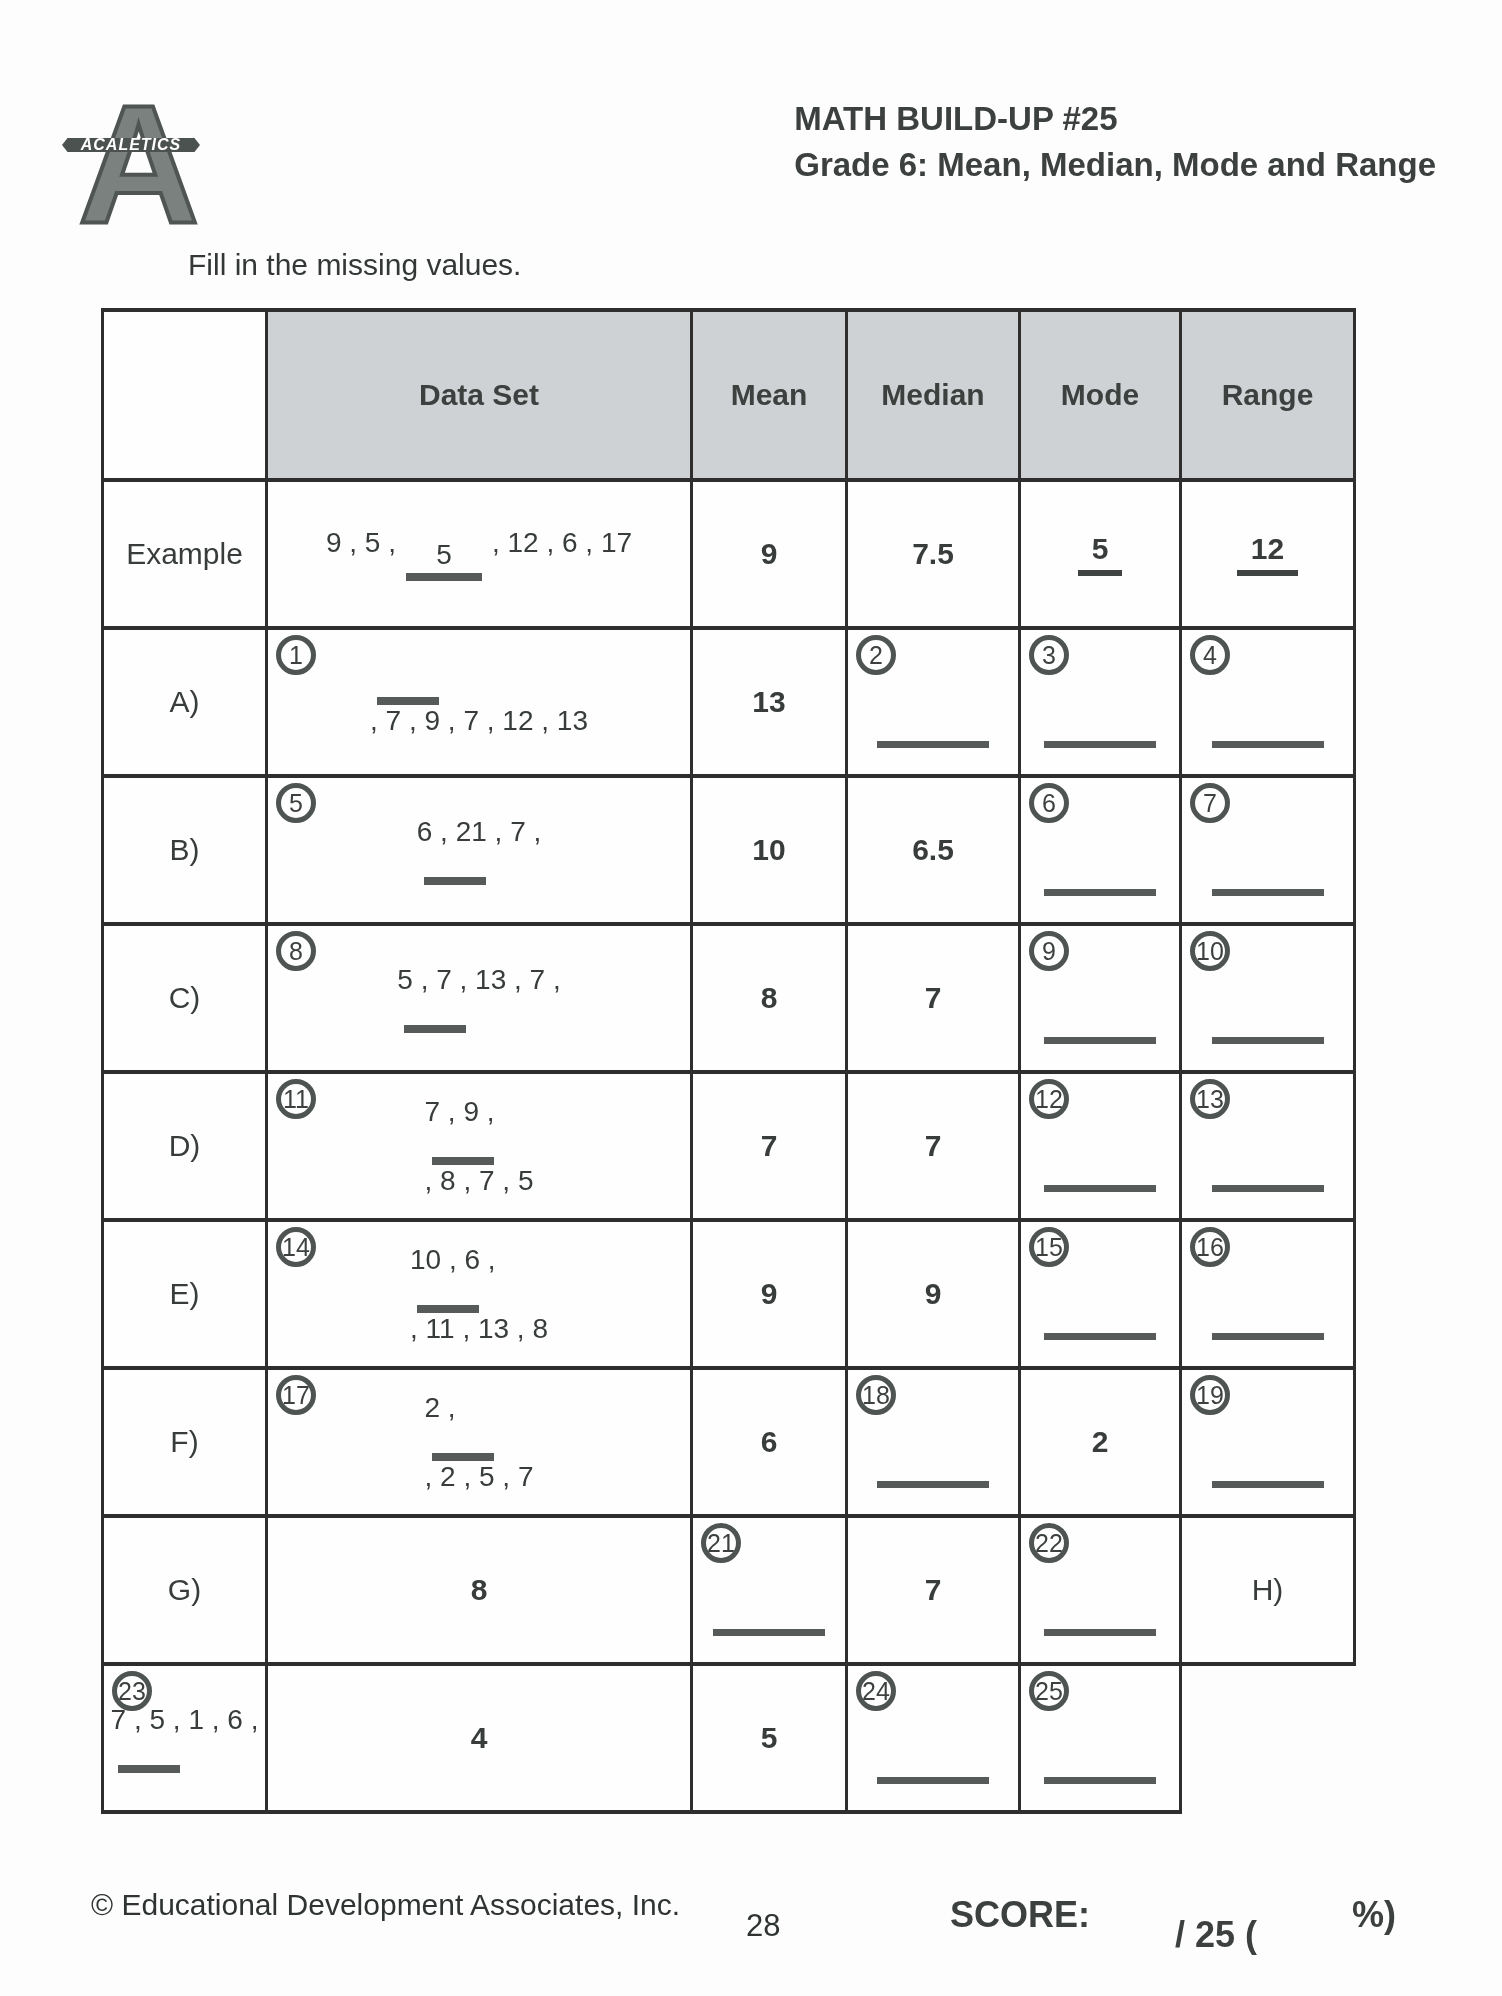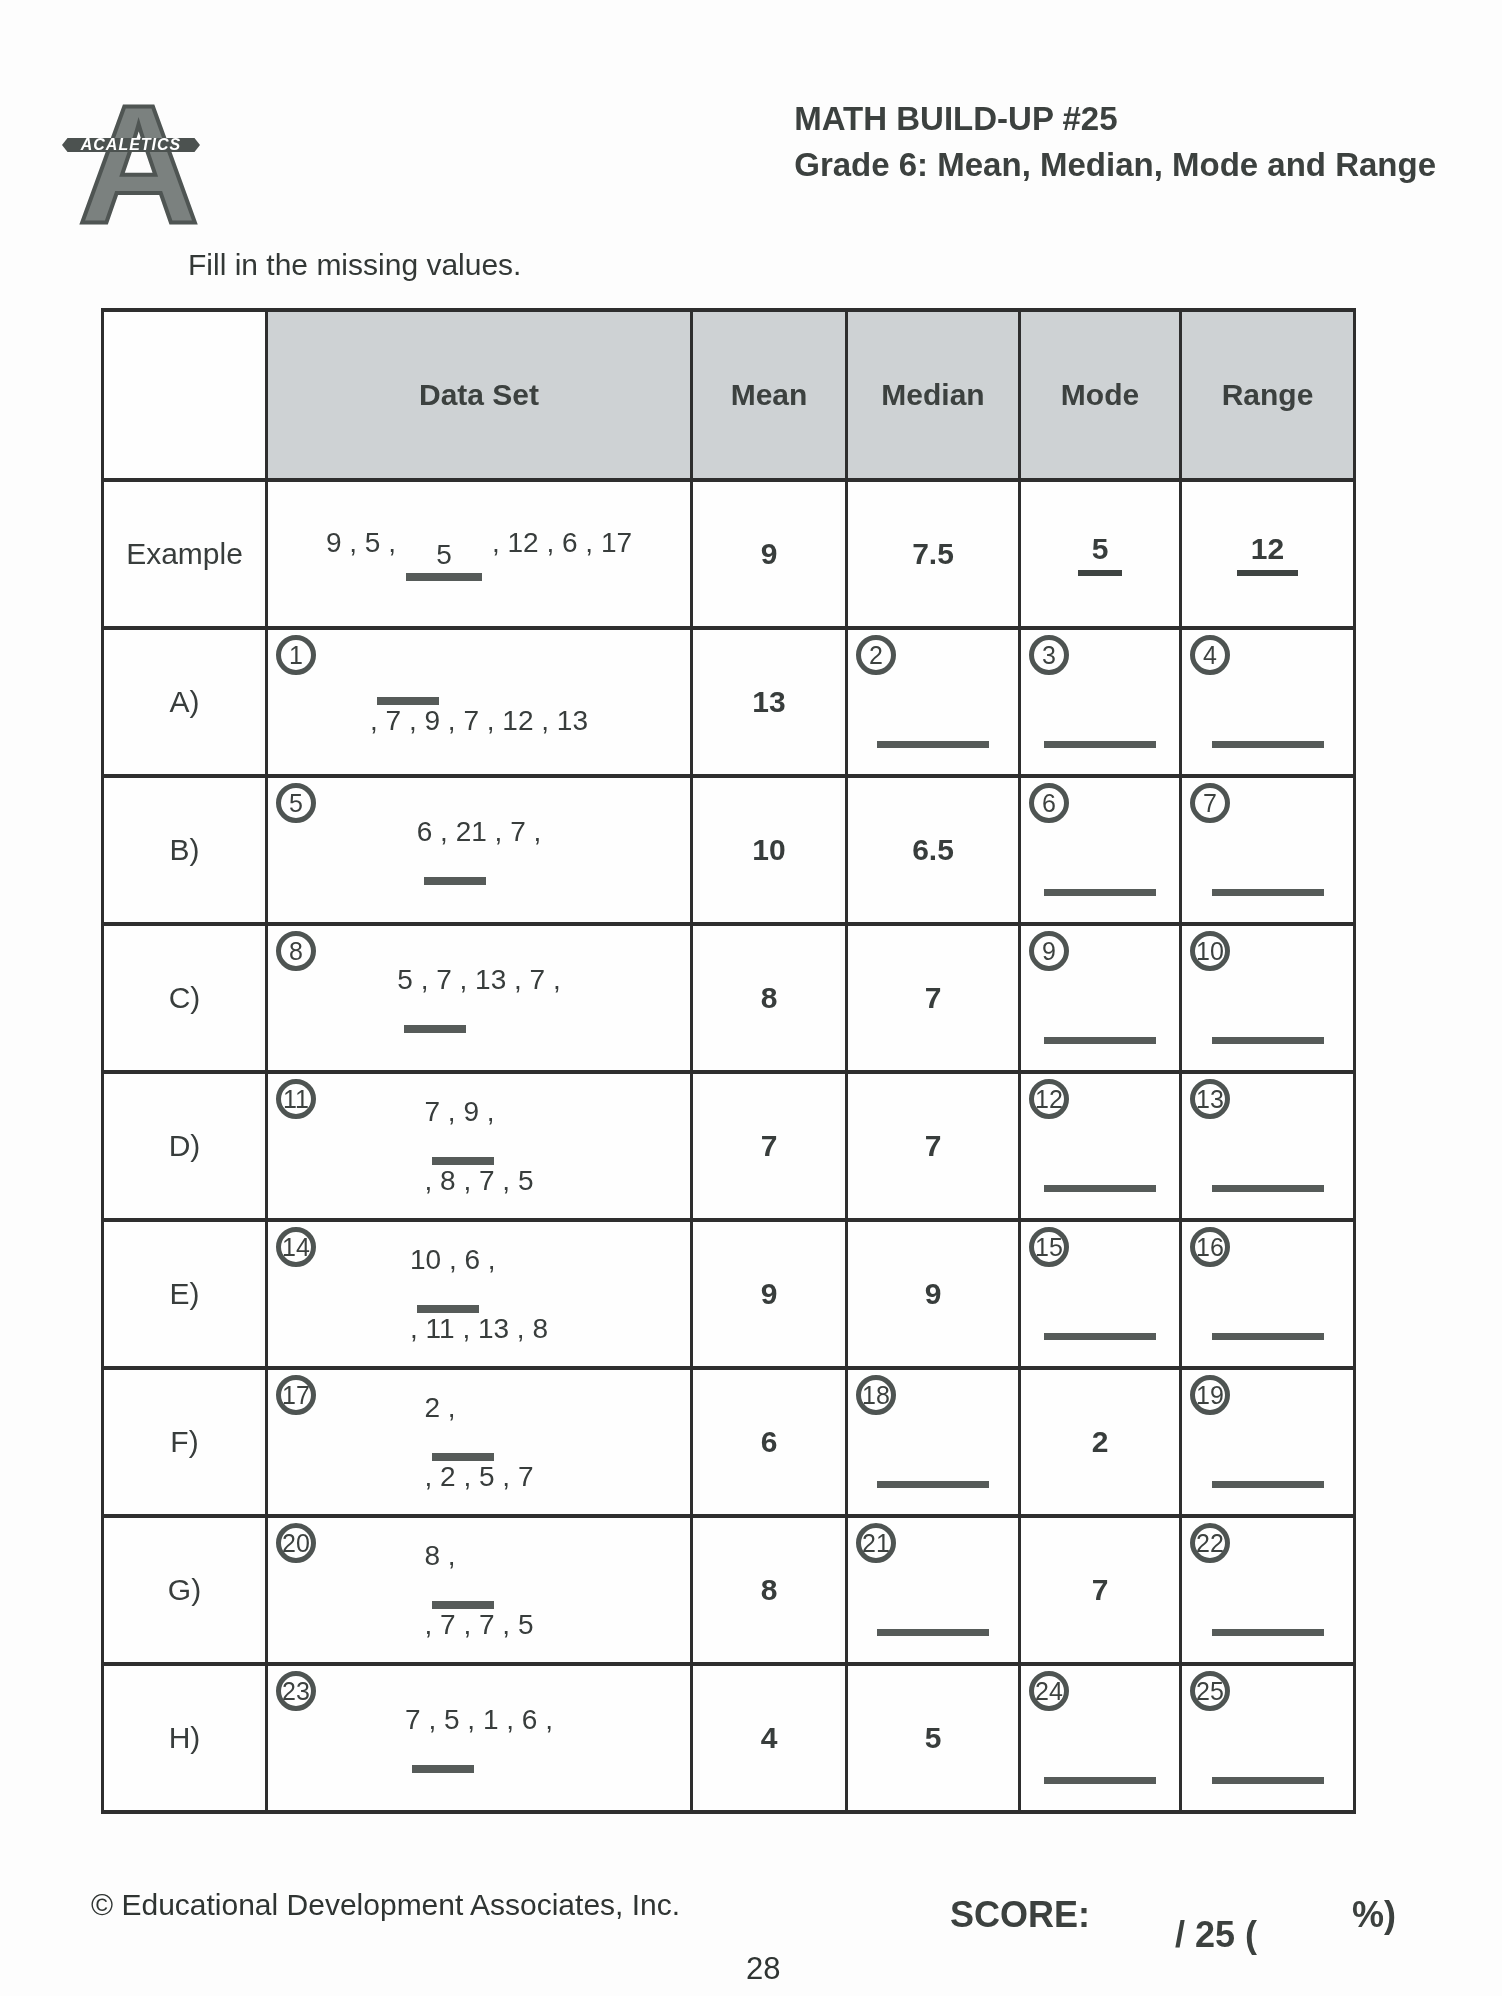--- a/index.html
+++ b/index.html
@@ -61,21 +61,21 @@
     border-bottom:8px solid #565b59;padding-bottom:2px;margin:0 10px;
     vertical-align:-12px;font-size:28px;
   }
   .uval{
     font-weight:bold;font-size:30px;
     border-bottom:6px solid #3f4442;padding:0 14px 4px;
   }
   .ds-text{white-space:nowrap;}
   
   .copyright{position:absolute;left:76px;top:1888px;font-size:30px;color:#2f3432;margin-left:15px;}
-  .pageno{position:absolute;left:746px;top:1908px;font-size:31px;color:#2f3432;margin-top:43px;}
+  .pageno{position:absolute;left:746px;top:1908px;font-size:31px;color:#2f3432;}
   .score-label{position:absolute;left:950px;top:1894px;font-size:36px;font-weight:bold;color:#3c413f;}
   .score-frac{position:absolute;left:1175px;top:1894px;font-size:36px;font-weight:bold;color:#3c413f;margin-top:20px;}
   .score-pct{position:absolute;left:1352px;top:1894px;font-size:36px;font-weight:bold;color:#3c413f;}
 </style>
 </head>
 <body>
 
 <div class="logo">
   <span class="bigA">A</span>
   <div class="banner">
@@ -225,24 +225,20 @@
       <div class="ans-line"></div>
     </div>
     <div class="cell">
       <div class="val">2</div>
     </div>
     <div class="cell">
       <div class="qnum">19</div>
       <div class="ans-line"></div>
     </div>
     <div class="cell c-label">G)</div>
-    <div class="cell c-data">
-      <div class="qnum">20</div>
-      <div class="ds-text"><div class="">8 ,</div><div class="inline-blank"></div><div class="">, 7 , 7 , 5</div></div>
-    </div>
     <div class="cell">
       <div class="val">8</div>
     </div>
     <div class="cell">
       <div class="qnum">21</div>
       <div class="ans-line"></div>
     </div>
     <div class="cell">
       <div class="val">7</div>
     </div>

